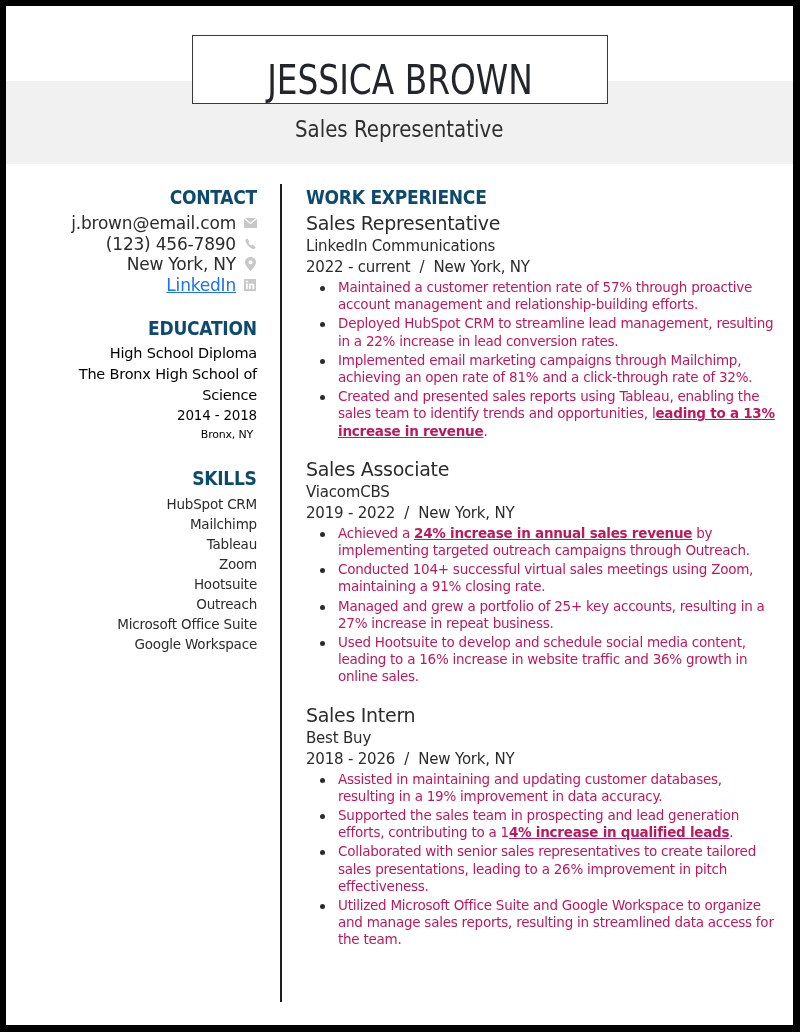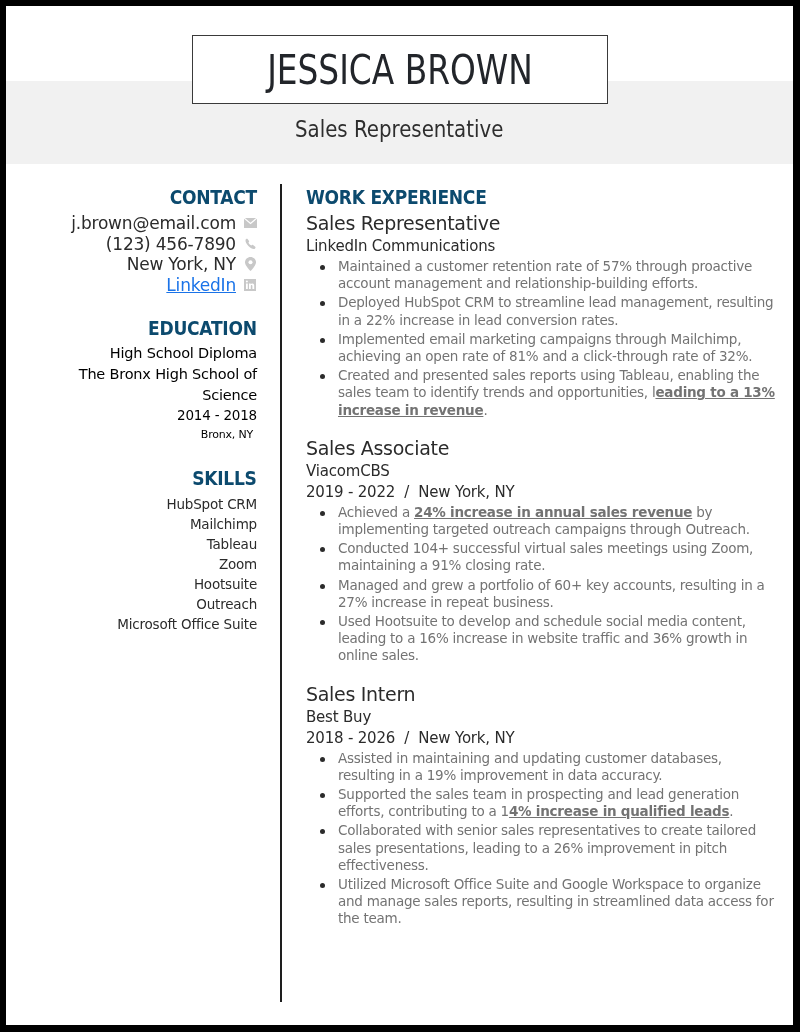--- a/index.html
+++ b/index.html
@@ -20,21 +20,21 @@
       width: 100%; height: 83px;
       background: #f1f1f1;
     }
 
     .name-box {
       position: absolute;
       left: 186px; top: 29px;
       width: 416px; height: 69px;
       border: 1.5px solid #3a3a3a;
       background: #fff;
-      display: flex; align-items: center; justify-content: center;
+      display: flex; align-items: flex-end; justify-content: center;
     }
     .name-box span {
       font-family: "DejaVu Sans", sans-serif;
       font-size: 40px;
       font-weight: normal;
       letter-spacing: 0px;
       color: #22252a;
       transform: scaleX(0.82);
       white-space: nowrap;
     }
@@ -95,21 +95,21 @@
     }
     .right .sec-head span { display: inline-block; transform: scaleX(0.9); transform-origin: left center; }
     .job { margin-top: 0; }
     .job-role { font-size: 19px; line-height: 26px; color: #2b2b2b; letter-spacing: -0.3px; }
     .job-company { font-size: 15px; line-height: 21px; color: #2b2b2b; letter-spacing: -0.2px; }
     .job-meta { font-size: 15px; line-height: 21px; color: #2b2b2b; letter-spacing: -0.2px; }
     .bullets { list-style: none; margin-top: 1px; }
     .bullets li {
       position: relative;
       padding-left: 32px;
-      font-size: 13.5px; line-height: 17.2px; color: #737373;
+      font-size: 13.5px; line-height: 17.2px; color: #be185d;
       letter-spacing: -0.25px;
       margin-bottom: 2px;
     }
     .bullets li::before {
       content: "";
       position: absolute; left: 14px; top: 7px;
       width: 5px; height: 5px; border-radius: 50%;
       background: #2b2b2b;
     }
     .bullets li u { text-decoration: underline; font-weight: bold; }
@@ -186,47 +186,49 @@
     <div class="sec-head"><span>SKILLS</span></div>
     <div style="height:3px"></div>
     <div>
       <div class="skill">HubSpot CRM</div>
       <div class="skill">Mailchimp</div>
       <div class="skill">Tableau</div>
       <div class="skill">Zoom</div>
       <div class="skill">Hootsuite</div>
       <div class="skill">Outreach</div>
       <div class="skill">Microsoft Office Suite</div>
+      <div class="skill">Google Workspace</div>
     </div>
   </div>
 
   <div class="right">
     <div class="sec-head"><span>WORK EXPERIENCE</span></div>
 
     <div class="job">
       <div class="job-role">Sales Representative</div>
       <div class="job-company">LinkedIn Communications</div>
+      <div class="job-meta" style="white-space:pre">2022 - current  /  New York, NY</div>
       <ul class="bullets">
         <li><span>Maintained a customer retention rate of 57% through proactive account management and relationship-building efforts.</span></li>
         <li><span>Deployed HubSpot CRM to streamline lead management, resulting in a 22% increase in lead conversion rates.</span></li>
         <li><span>Implemented email marketing campaigns through Mailchimp, achieving an open rate of 81% and a click-through rate of 32%.</span></li>
         <li><span>Created and presented sales reports using Tableau, enabling the sales team to identify trends and opportunities, l</span><u>eading to a 13% increase in revenue</u><span>.</span></li>
       </ul>
     </div>
 
     <div class="gap"></div>
 
     <div class="job">
       <div class="job-role">Sales Associate</div>
       <div class="job-company">ViacomCBS</div>
       <div class="job-meta" style="white-space:pre">2019 - 2022  /  New York, NY</div>
       <ul class="bullets">
         <li><span>Achieved a </span><u>24% increase in annual sales revenue</u><span> by implementing targeted outreach campaigns through Outreach.</span></li>
         <li><span>Conducted 104+ successful virtual sales meetings using Zoom, maintaining a 91% closing rate.</span></li>
-        <li><span>Managed and grew a portfolio of 60+ key accounts, resulting in a 27% increase in repeat business.</span></li>
+        <li><span>Managed and grew a portfolio of 25+ key accounts, resulting in a 27% increase in repeat business.</span></li>
         <li><span>Used Hootsuite to develop and schedule social media content, leading to a 16% increase in website traffic and 36% growth in online sales.</span></li>
       </ul>
     </div>
 
     <div class="gap"></div>
 
     <div class="job">
       <div class="job-role">Sales Intern</div>
       <div class="job-company">Best Buy</div>
       <div class="job-meta" style="white-space:pre">2018 - 2026  /  New York, NY</div>

